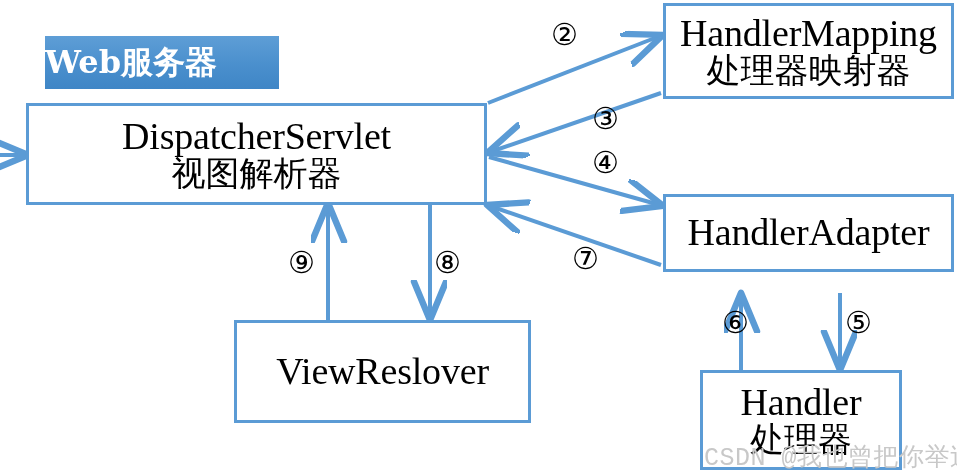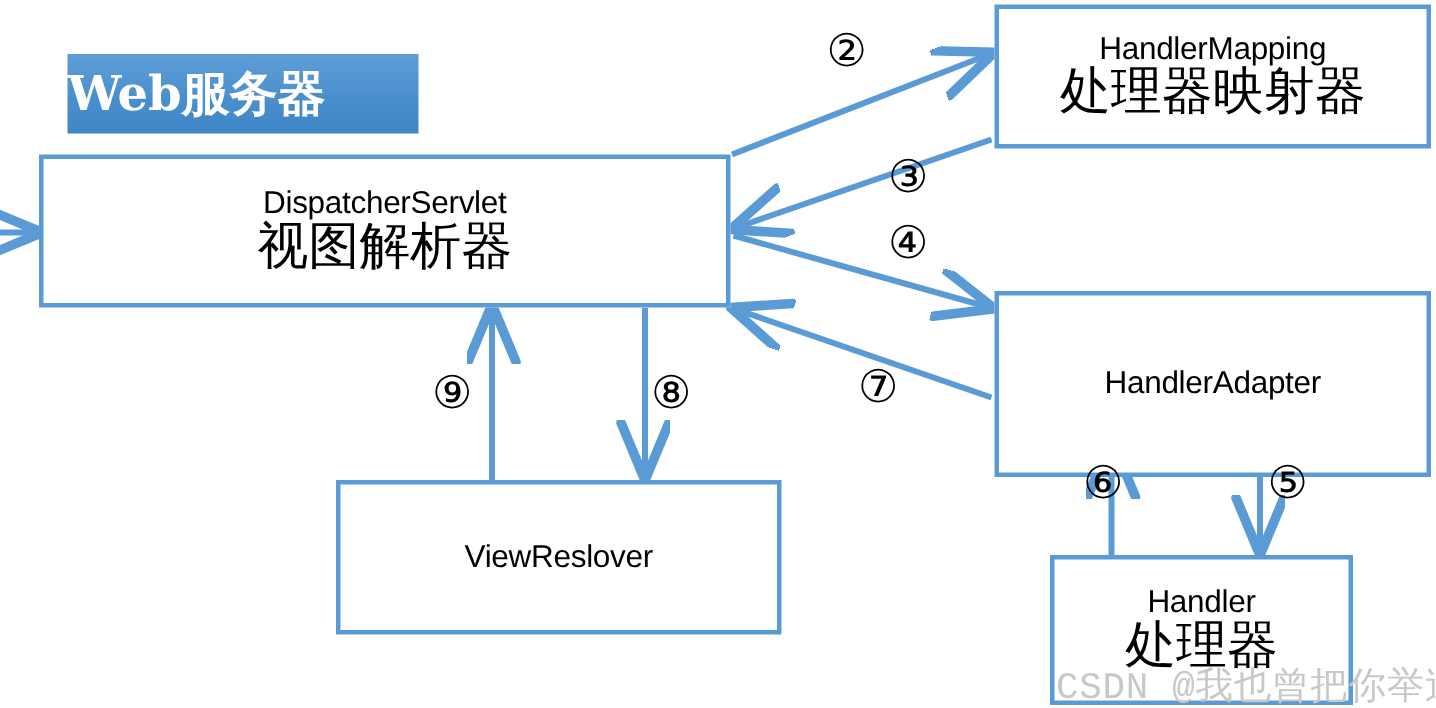--- a/index.html
+++ b/index.html
@@ -30,35 +30,35 @@
     border: 3px solid #5b9bd5;
     background: #ffffff;
     display: flex;
     flex-direction: column;
     align-items: center;
     justify-content: center;
     line-height: 1.04;
     color: #000000;
   }
   .node-line-en {
-    font-family: Liberation Sans, sans-serif;
-    font-size: 21px;
+    font-family: Liberation Serif, serif;
+    font-size: 38px;
     letter-spacing: -0.2px;
     white-space: nowrap;
   }
   .node-line-zh {
     font-family: "DejaVu Serif", "Liberation Serif", serif;
     font-size: 34px;
     white-space: nowrap;
   }
   #node-dispatcher { left: 26px;  top: 103px; width: 461px; height: 102px; }
   #node-handlermapping { left: 663px; top: 3px;   width: 291px; height: 96px; }
-  #node-handleradapter { left: 663px; top: 194px; width: 291px; height: 124px; }
+  #node-handleradapter { left: 663px; top: 194px; width: 291px; height: 78px; }
   #node-handler        { left: 700px; top: 370px; width: 202px; height: 100px; }
-  #node-viewreslover   { left: 224px; top: 320px; width: 297px; height: 103px; }
+  #node-viewreslover   { left: 234px; top: 320px; width: 297px; height: 103px; }
 
   #banner-webserver {
     position: absolute;
     left: 45px;
     top: 36px;
     width: 234px;
     height: 53px;
     background: linear-gradient(180deg, #5e9ed6 0%, #4a8fcd 55%, #3f86c6 100%);
     display: flex;
     align-items: center;

